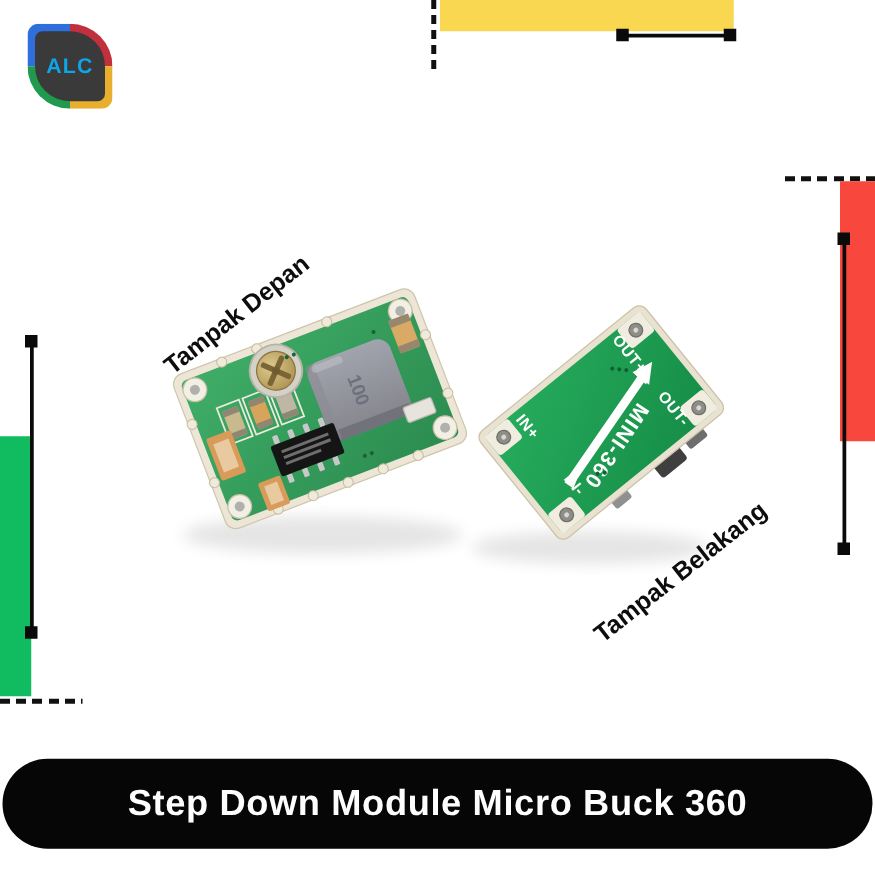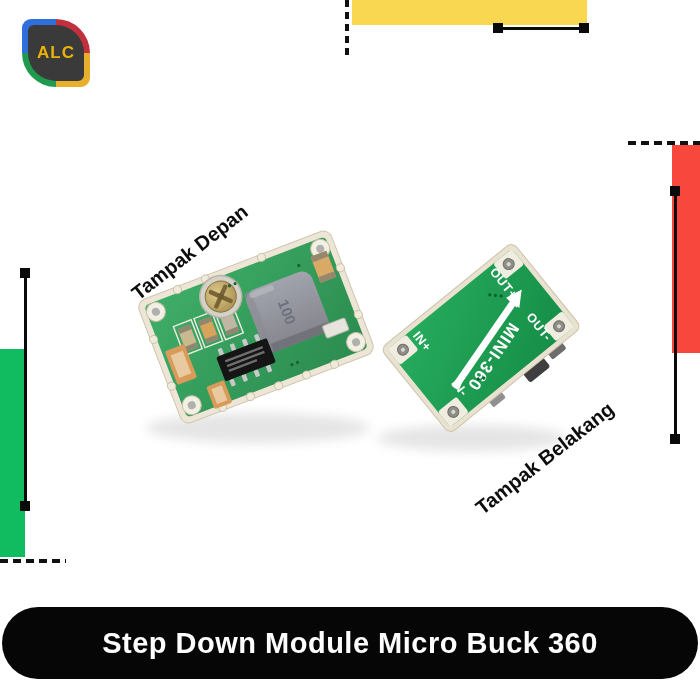--- a/index.html
+++ b/index.html
@@ -10,21 +10,21 @@
   
   .logo{position:absolute;left:22px;top:19px;width:68px;height:68px;
         border-radius:9px 34px 9px 34px;overflow:hidden;}
   .logo .quad{position:absolute;width:34px;height:34px;}
   .logo .q-tl{left:0;top:0;background:#2e6fdb;}
   .logo .q-tr{right:0;top:0;background:#c0303d;}
   .logo .q-bl{left:0;bottom:0;background:#1f9a4e;}
   .logo .q-br{right:0;bottom:0;background:#e8af2e;}
   .logo .inner{position:absolute;left:6px;top:6px;right:6px;bottom:6px;background:#3a3a3a;
         border-radius:6px 28px 6px 28px;display:flex;align-items:center;justify-content:center;}
-  .logo .inner span{color:#eab308;font-size:17px;letter-spacing:1px;font-weight:600;}
+  .logo .inner span{color:#0ea5e9;font-size:17px;letter-spacing:1px;font-weight:600;}
   .brand-name{position:absolute;left:102px;top:24px;color:#181818;
         font-family:cursive, "DejaVu Sans", sans-serif;font-size:20px;font-weight:700;line-height:26px;}
 
   
   .accent{position:absolute;}
   .yellow-bar{left:352px;top:0;width:235px;height:25px;background:#f9d750;}
   .red-bar{left:672px;top:145px;width:28px;height:208px;background:#f8473d;}
   .green-bar{left:0;top:349px;width:25px;height:208px;background:#10bc5f;}
   .dash-v{width:4px;background:repeating-linear-gradient(to bottom,#101010 0 7px,transparent 7px 12px);}
   .dash-v-top{left:345px;top:0;height:56px;}

